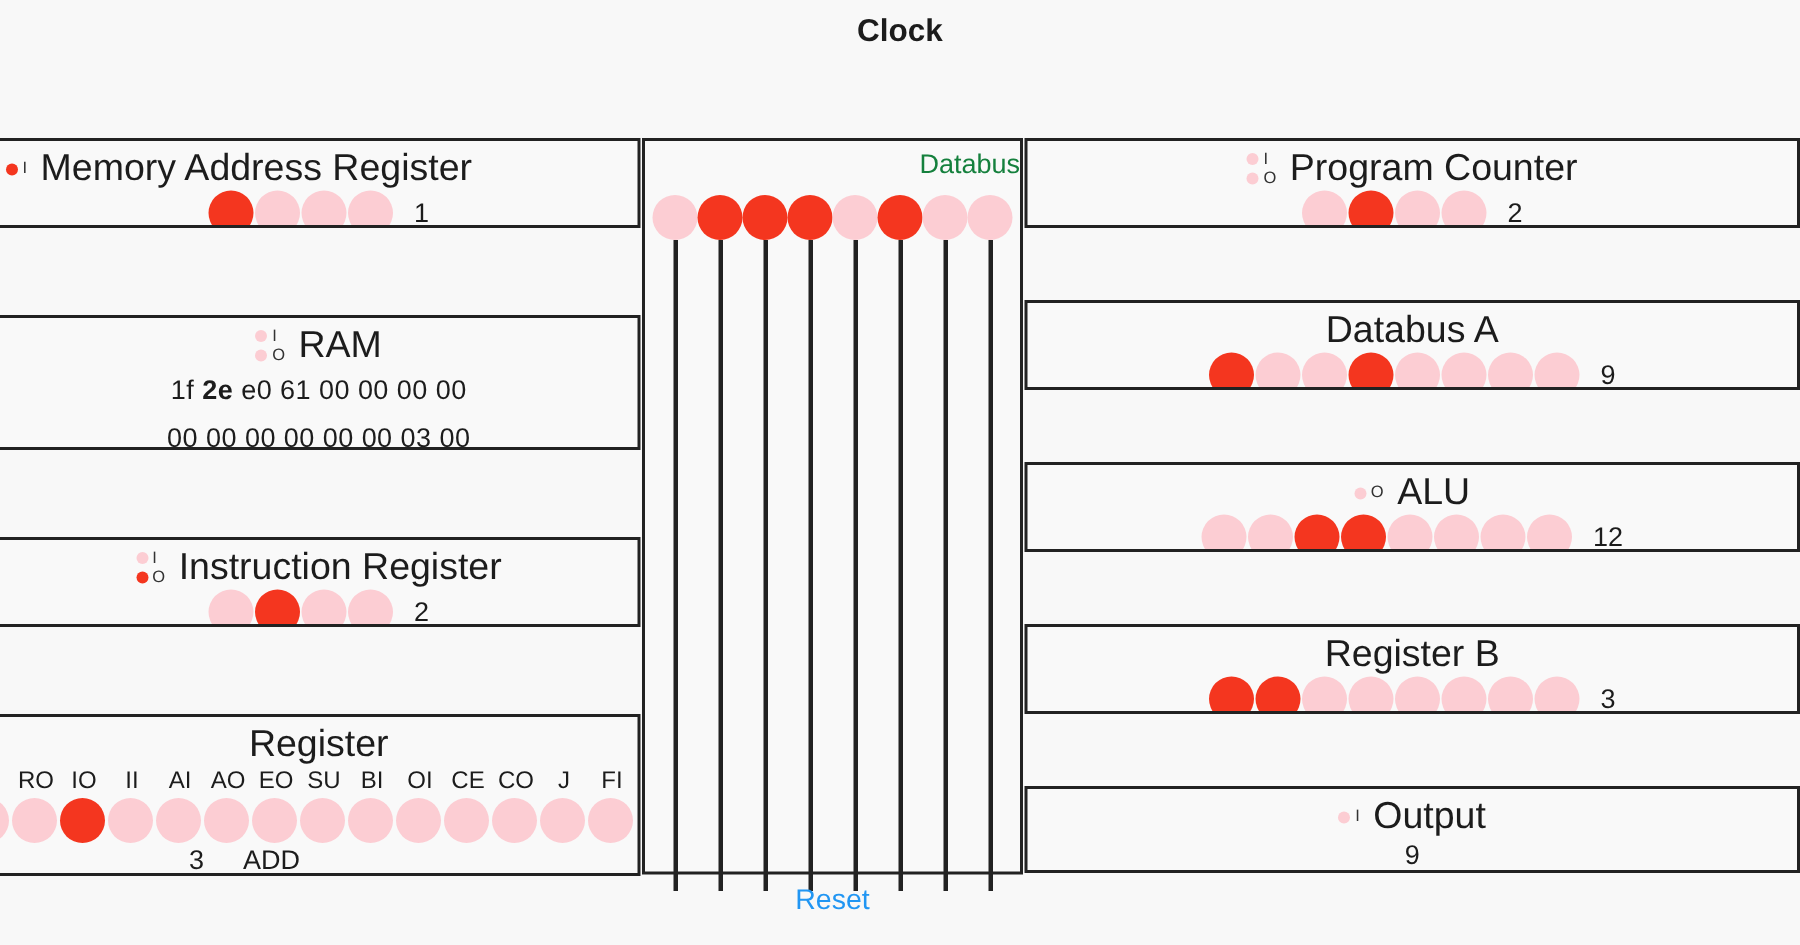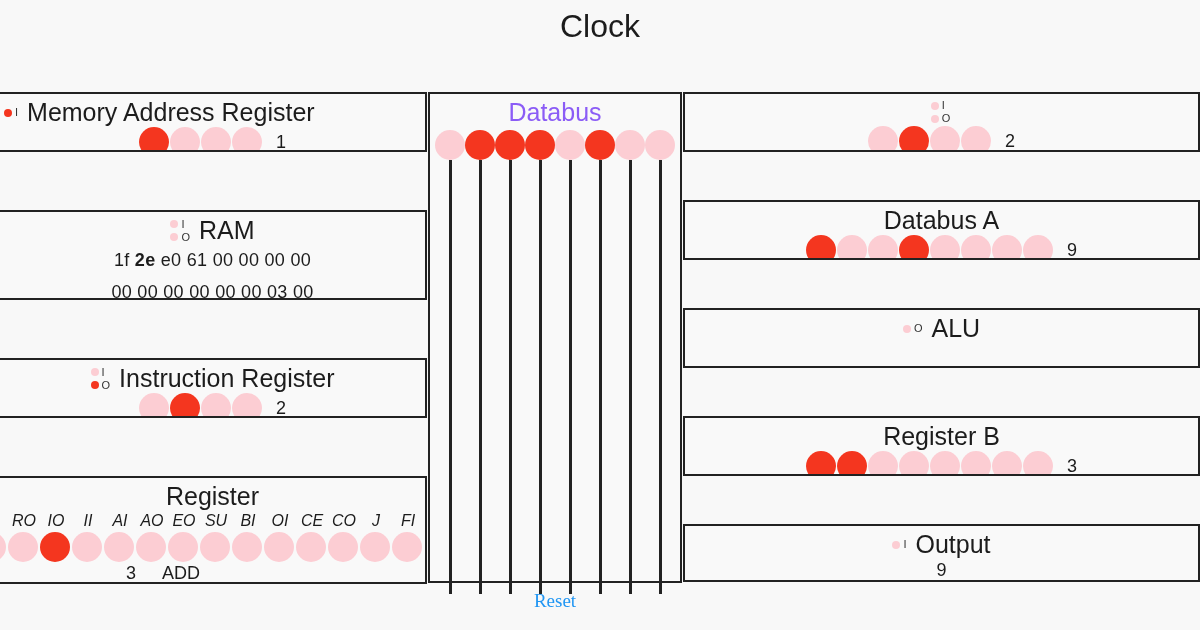--- a/index.html
+++ b/index.html
@@ -20,25 +20,25 @@
 
   
   .clock-area {
     position: absolute;
     left: 0; top: 0;
     width: 1200px;
     height: 90px;
     text-align: center;
   }
   .clock-title {
-    font-size: 32px;
+    font-size: 21px;
     color: #1c1c1c;
     line-height: 1;
     padding-top: 10px;
-    font-weight: 400;
+    font-weight: 700;
   }
   .clock-controls {
     margin-top: 13px;
     display: flex;
     justify-content: center;
     align-items: center;
     gap: 0px;
   }
   .clock-led {
     width: 28px; height: 28px;
@@ -183,21 +183,20 @@
   }
   .ram-mem b { font-weight: bold; }
 
   
   .ctrl-labels {
     display: flex;
     align-items: flex-end;
     font-size: 16px;
     color: #1c1c1c;
     margin-top: 4px;
-    font-style: italic;
   }
   .ctrl-labels span {
     width: 32px;
     text-align: center;
     flex: none;
     line-height: 1;
   }
   .ctrl-leds {
     display: flex;
     margin-top: 3px;
@@ -233,35 +232,34 @@
   .bus-lane .led { width: 30px; height: 30px; }
   .bus-line {
     width: 3px;
     background: #111;
     height: 434px;
   }
   .bus-title {
     position: absolute;
     left: 0; top: 0;
     width: 100%;
-    text-align: center;
-    font-size: 25px;
-    color: #8b5cf6;
+    text-align: right;
+    font-size: 18px;
+    color: #15803d;
     padding-top: 6px;
     line-height: 1;
   }
 
   
   .reset-area {
     position: absolute;
     left: 428px;
     top: 590px;
     width: 254px;
     text-align: center;
-    font-family: Liberation Serif, serif;
   }
 
   .out-value {
     text-align: center;
     font-size: 18px;
     color: #1c1c1c;
     margin-top: 4px;
     line-height: 1;
   }
 </style>
@@ -433,20 +431,21 @@
         <span class="sig-cluster">
           <span class="sig-row">
             <span class="sig-dot" style="background: rgb(252, 205, 211);"></span>
             <span class="sig-letter">I</span>
           </span>
           <span class="sig-row">
             <span class="sig-dot" style="background: rgb(252, 205, 211);"></span>
             <span class="sig-letter">O</span>
           </span>
         </span>
+        <span class="title-text">Program Counter</span>
       </div>
       <div class="led-row">
           <span class="led" style="background: rgb(252, 205, 211);"></span>
           <span class="led" style="background: rgb(244, 54, 31);"></span>
           <span class="led" style="background: rgb(252, 205, 211);"></span>
           <span class="led" style="background: rgb(252, 205, 211);"></span>
         <span class="led-value">2</span>
       </div>
     </div>
 
@@ -472,20 +471,31 @@
     <div class="panel" style="height: 60px; border-color: rgb(34, 34, 34); background: rgb(249, 249, 249);">
       <div class="title-row">
         <span class="sig-cluster">
           <span class="sig-row">
             <span class="sig-dot" style="background: rgb(252, 205, 211);"></span>
             <span class="sig-letter">O</span>
           </span>
         </span>
         <span class="title-text">ALU</span>
       </div>
+      <div class="led-row">
+          <span class="led" style="background: rgb(252, 205, 211);"></span>
+          <span class="led" style="background: rgb(252, 205, 211);"></span>
+          <span class="led" style="background: rgb(244, 54, 31);"></span>
+          <span class="led" style="background: rgb(244, 54, 31);"></span>
+          <span class="led" style="background: rgb(252, 205, 211);"></span>
+          <span class="led" style="background: rgb(252, 205, 211);"></span>
+          <span class="led" style="background: rgb(252, 205, 211);"></span>
+          <span class="led" style="background: rgb(252, 205, 211);"></span>
+        <span class="led-value">12</span>
+      </div>
     </div>
 
     <div class="panel spacer" style="height:48px;"></div>
 
     <div class="panel" style="height: 60px; border-color: rgb(34, 34, 34); background: rgb(249, 249, 249);">
       <div class="panel-title">Register B</div>
       <div class="led-row">
           <span class="led" style="background: rgb(244, 54, 31);"></span>
           <span class="led" style="background: rgb(244, 54, 31);"></span>
           <span class="led" style="background: rgb(252, 205, 211);"></span>

